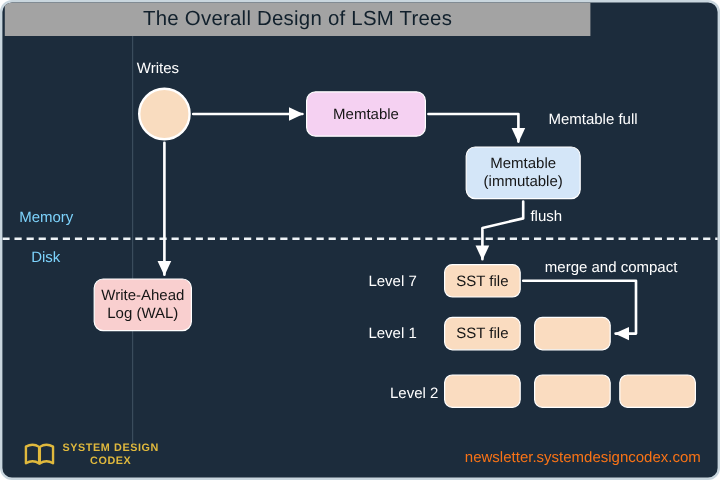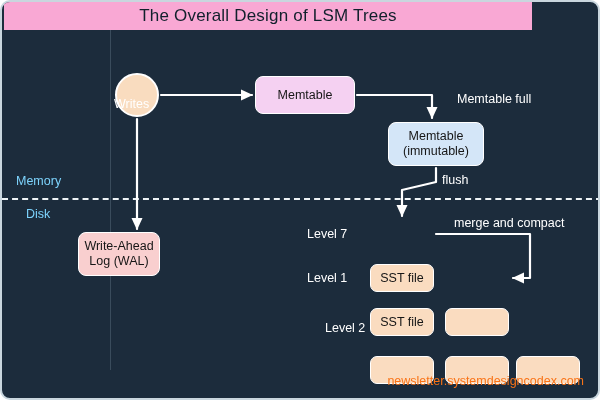--- a/index.html
+++ b/index.html
@@ -21,23 +21,23 @@
     background: #1c2c3c;
     border: 2px solid #c9d6de;
     border-radius: 10px;
     overflow: hidden;
   }
   
   #title-bar {
     position: absolute;
     left: 2px;
     top: 0px;
-    width: 528px;
+    width: 488px;
     height: 28px;
-    background: #f9a8d4;
+    background: #a3a3a3;
     display: flex;
     align-items: center;
     justify-content: center;
   }
   #title-text {
     color: #11202c;
     font-size: 17px;
     letter-spacing: 0.2px;
   }
   
@@ -101,21 +101,20 @@
     top: 202px;
     width: 82px;
     height: 44px;
     background: #f9cfcf;
   }
   .sst {
     background: #fadcc0;
     width: 64px;
     height: 28px;
     border-radius: 7px;
-    margin-top: 44px;
   }
   #sst-l0       { left: 368px; top: 190px; }
   #sst-l1-a     { left: 368px; top: 234px; }
   #sst-l1-b     { left: 443px; top: 234px; }
   #sst-l2-a     { left: 368px; top: 282px; }
   #sst-l2-b     { left: 443px; top: 282px; }
   #sst-l2-c     { left: 514px; top: 282px; }
   
   #dashed-line {
     position: absolute;
@@ -134,21 +133,21 @@
     background: #3a4c5c;
   }
   #label-memory { left: 14px; top: 144px; }
   #label-disk   { left: 24px; top: 177px; }
   #label-level0 { left: 305px; top: 197px; }
   #label-level1 { left: 305px; top: 241px; }
   #label-level2 { left: 305px; top: 291px; margin-left: 18px; }
   #label-memtable-full { left: 455px; top: 62px; }
   #label-flush  { left: 440px; top: 143px; }
   #label-merge  { left: 452px; top: 186px; }
-  #label-writes { left: 112px; top: 20px; margin-top: 47px; }
+  #label-writes { left: 112px; top: 20px; }
   
   #wires {
     position: absolute;
     left: 0;
     top: 0;
     width: 600px;
     height: 372px;
     pointer-events: none;
   }
   
@@ -248,17 +247,27 @@
 
     <div class="label" id="label-memtable-full">Memtable full</div>
     <div class="label" id="label-flush">flush</div>
     <div class="label" id="label-merge">merge and compact</div>
     <div class="label label-dark" id="label-memory">Memory</div>
     <div class="label label-dark" id="label-disk">Disk</div>
     <div class="label" id="label-level0">Level 7</div>
     <div class="label" id="label-level1">Level 1</div>
     <div class="label" id="label-level2">Level 2</div>
 
+    <div id="footer-brand">
+      <svg width="26" height="20" viewBox="0 0 26 20">
+        <path d="M1.6,3.2 C5,1.2 9.4,1.2 12.6,3.4 L12.6,17.2 C9.4,15.1 5,15.1 1.6,17.0 Z" fill="none" stroke="#e0b93d" stroke-width="2" stroke-linejoin="round"></path>
+        <path d="M24.2,3.2 C20.8,1.2 16.4,1.2 13.2,3.4 L13.2,17.2 C16.4,15.1 20.8,15.1 24.2,17.0 Z" fill="none" stroke="#e0b93d" stroke-width="2" stroke-linejoin="round"></path>
+      </svg>
+      <div id="brand-text">
+        <div>SYSTEM DESIGN</div>
+        <div>CODEX</div>
+      </div>
+    </div>
 
     <div id="footer-url">newsletter.systemdesigncodex.com</div>
 
   </div>
 </div>
 
 </body></html>

